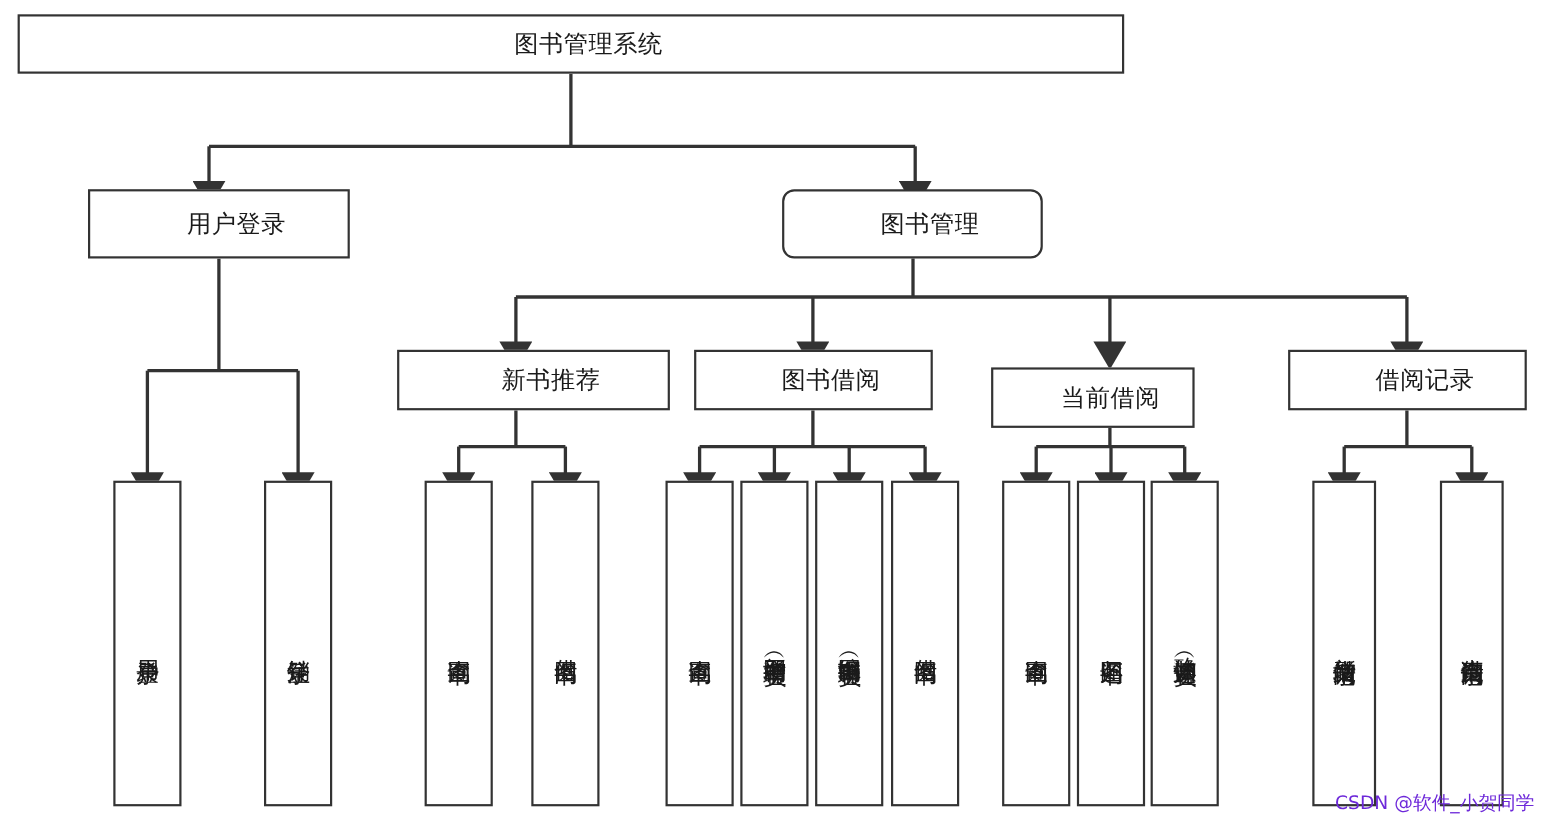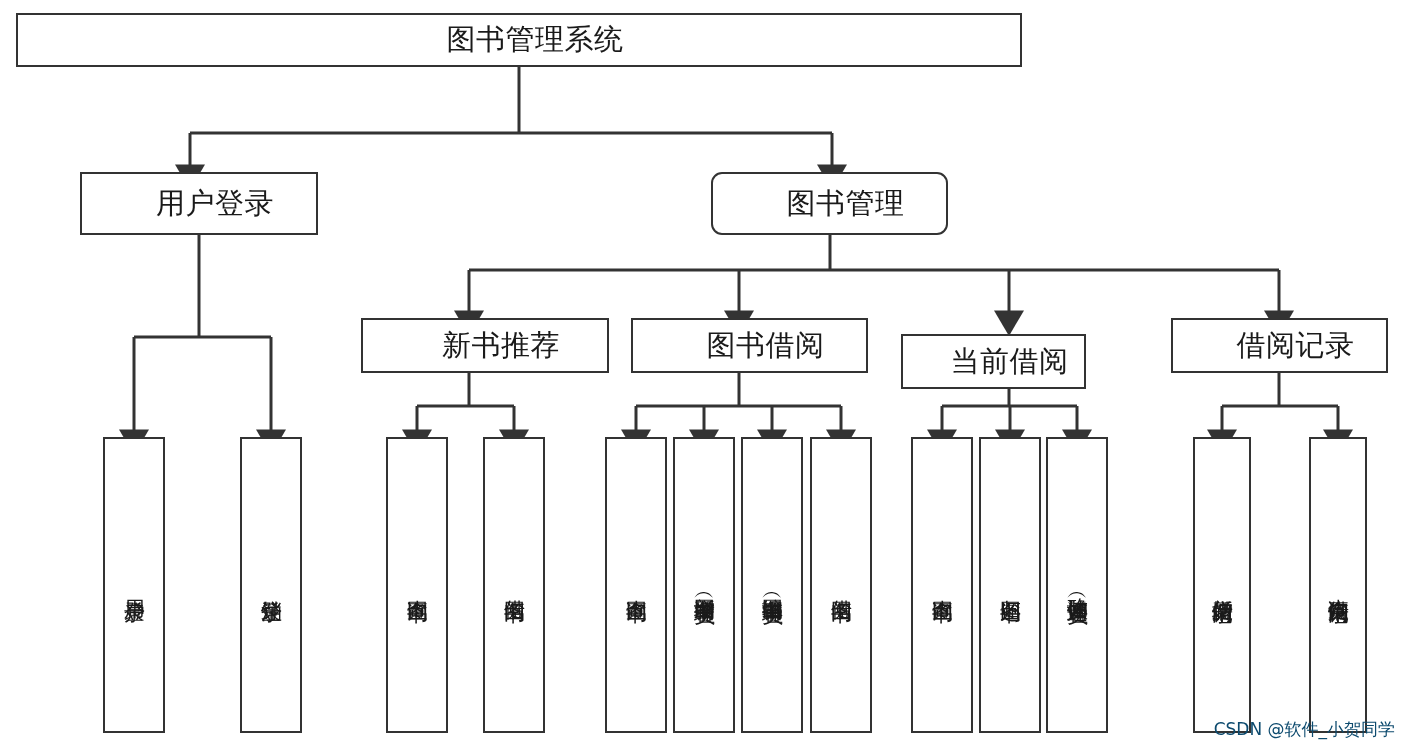--- a/index.html
+++ b/index.html
@@ -29,21 +29,21 @@
     position: absolute;
     box-sizing: border-box;
     background: #ffffff;
     border: 2px solid #333333;
     display: flex;
     align-items: center;
     justify-content: center;
     color: #1a1a1a;
   }
   .node.horiz {
-    font-size: 29px;
+    font-size: 22px;
     letter-spacing: 0.5px;
     padding-left: 32px;
   }
   .node.vert {
     writing-mode: vertical-rl;
     text-orientation: upright;
     font-size: 21px;
     line-height: 1.18;
     letter-spacing: 1px;
     padding: 6px 0;
@@ -52,21 +52,21 @@
   .node.vert .vlabel {
     writing-mode: vertical-rl;
     text-orientation: upright;
     white-space: nowrap;
   }
   .watermark {
     position: absolute;
     right: 10px;
     bottom: 6px;
     font-size: 17px;
-    color: #0c4a6e;
+    color: #6d28d9;
     white-space: nowrap;
     user-select: none;
     text-align: center;
   }
 </style>
 </head>
 <body>
 
 <div id="canvas">
 
@@ -127,21 +127,21 @@
   <div class="node horiz" style="left:80px; top:172px; width:238px; height:63px;">
     <span>用户登录</span>
   </div>
   <div class="node horiz" style="left:711px; top:172px; width:237px; height:63px;border-radius:11px;">
     <span>图书管理</span>
   </div>
 
   <div class="node horiz" style="left:361px; top:318px; width:248px; height:55px;">
     <span>新书推荐</span>
   </div>
-  <div class="node horiz" style="left:631px; top:318px; width:237px; height:55px;">
+  <div class="node horiz" style="left:631px; top:318px; width:217px; height:55px;">
     <span>图书借阅</span>
   </div>
   <div class="node horiz" style="left:901px; top:334px; width:185px; height:55px;">
     <span>当前借阅</span>
   </div>
   <div class="node horiz" style="left:1171px; top:318px; width:217px; height:55px;">
     <span>借阅记录</span>
   </div>
 
   <div class="node vert" style="left:103px; top:437px; width:62px; height:296px;">

